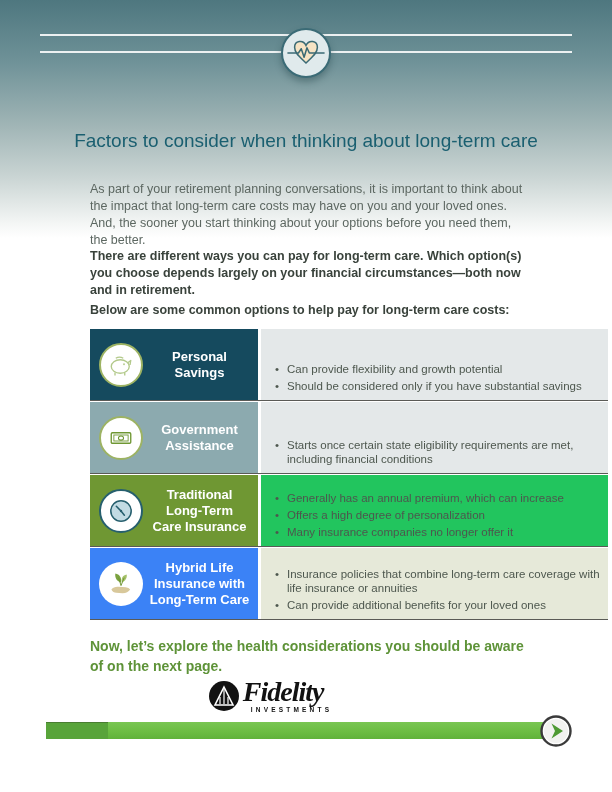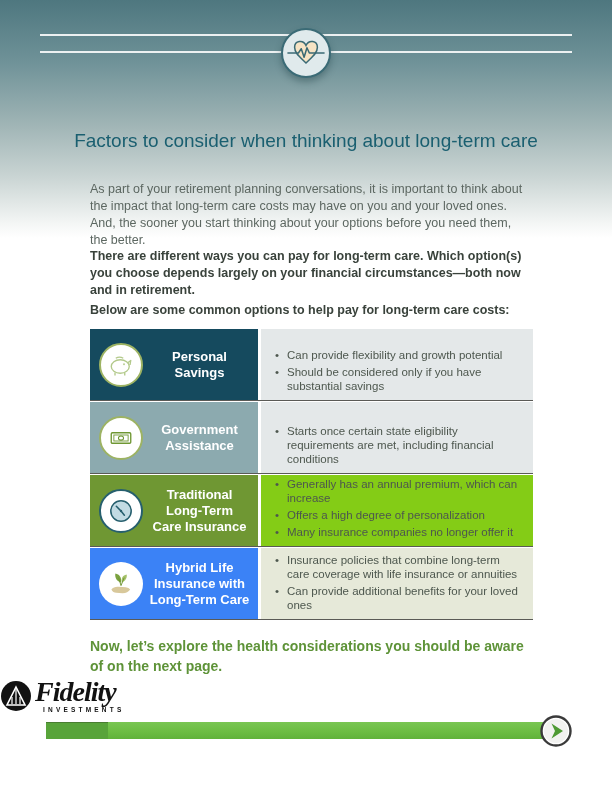--- a/index.html
+++ b/index.html
@@ -28,21 +28,21 @@
   .page-subtitle{
     position:absolute;top:130px;left:0;width:612px;margin:0;text-align:center;
     font-size:19px;font-weight:400;color:#1a5f70;
   }
   
   .para{position:absolute;left:90px;width:438px;margin:0;font-size:12.5px;line-height:17px;}
   .p1{top:181px;color:#5c6761;}
   .p2{top:248px;color:#39423b;font-weight:bold;}
   .p3{top:302px;color:#39423b;font-weight:bold;}
   
-  .opt-table{position:absolute;left:90px;top:329px;width:443px;}
+  .opt-table{position:absolute;left:90px;top:329px;width:518px;}
   .opt-row{display:flex;height:71px;margin-bottom:2px;box-shadow:0 1px 0 rgba(35,35,30,.75);}
   .cell-label{
     width:168px;flex:0 0 168px;display:flex;align-items:center;margin-right:3px;
   }
   .icon-circle{
     width:44px;height:44px;flex:0 0 44px;border-radius:50%;background:#ffffff;
     margin-left:9px;display:flex;align-items:center;justify-content:center;
   }
   .ring-olive{border:2px solid #9db363;width:40px;height:40px;flex-basis:40px;}
   .ring-teal{border:2px solid #265f6e;width:40px;height:40px;flex-basis:40px;}
@@ -56,21 +56,21 @@
     position:relative;padding-left:12px;margin:3px 0;
     font-size:11.5px;line-height:14px;color:#4d574e;
   }
   .cell-panel li::before{content:"\2022";position:absolute;left:0;top:0;color:#4d574e;}
   
   .closing{
     position:absolute;left:90px;top:636px;width:445px;margin:0;
     font-size:14px;line-height:20px;font-weight:bold;color:#5e9338;
   }
   
-  .logo{position:absolute;left:0;top:679px;width:540px;display:flex;align-items:flex-start;justify-content:flex-start;}
+  .logo{position:absolute;left:0;top:679px;width:540px;display:flex;align-items:flex-start;justify-content:center;}
   .logo-mark{margin-top:1px;}
   .logo-wordmark{display:flex;flex-direction:column;margin-left:3px;}
   .logo-text{
     font-family:"Liberation Serif", serif;font-style:italic;font-weight:bold;
     font-size:28px;line-height:26px;color:#121212;letter-spacing:-1px;
   }
   .logo-sub{
     font-size:6.5px;font-weight:bold;letter-spacing:3.2px;color:#121212;margin:1px 0 0 8px;
   }
   
@@ -158,21 +158,21 @@
             <circle cx="20" cy="20" r="12" fill="#c2dbe3" stroke="#265f6e" stroke-width="1.8"></circle>
             <line x1="20" y1="20" x2="14.5" y2="14.5" stroke="#265f6e" stroke-width="1.8" stroke-linecap="round"></line>
             <line x1="20" y1="20" x2="24" y2="25" stroke="#265f6e" stroke-width="1.8" stroke-linecap="round"></line>
             <circle cx="20" cy="20" r="1.4" fill="#265f6e"></circle>
           </svg>
         </div>
         <div class="opt-label">Traditional
 Long-Term
 Care Insurance</div>
       </div>
-      <div class="cell-panel" style="background: #84cc16;">
+      <div class="cell-panel" style="background: #22c55e;">
         <ul>
           <li>Generally has an annual premium, which can increase</li>
           <li>Offers a high degree of personalization</li>
           <li>Many insurance companies no longer offer it</li>
         </ul>
       </div>
     </div>
 
     <div class="opt-row">
       <div class="cell-label" style="background: #3b82f6;">

